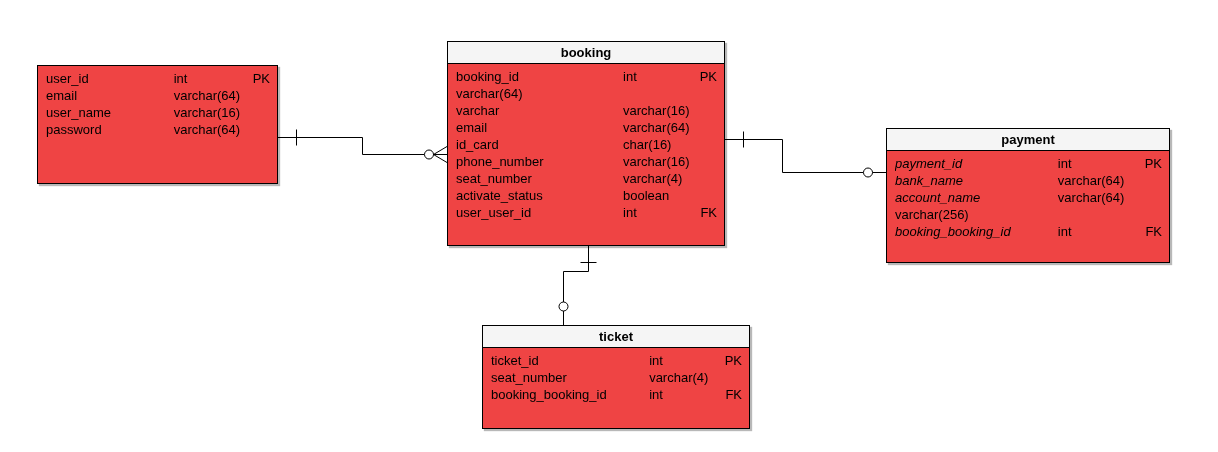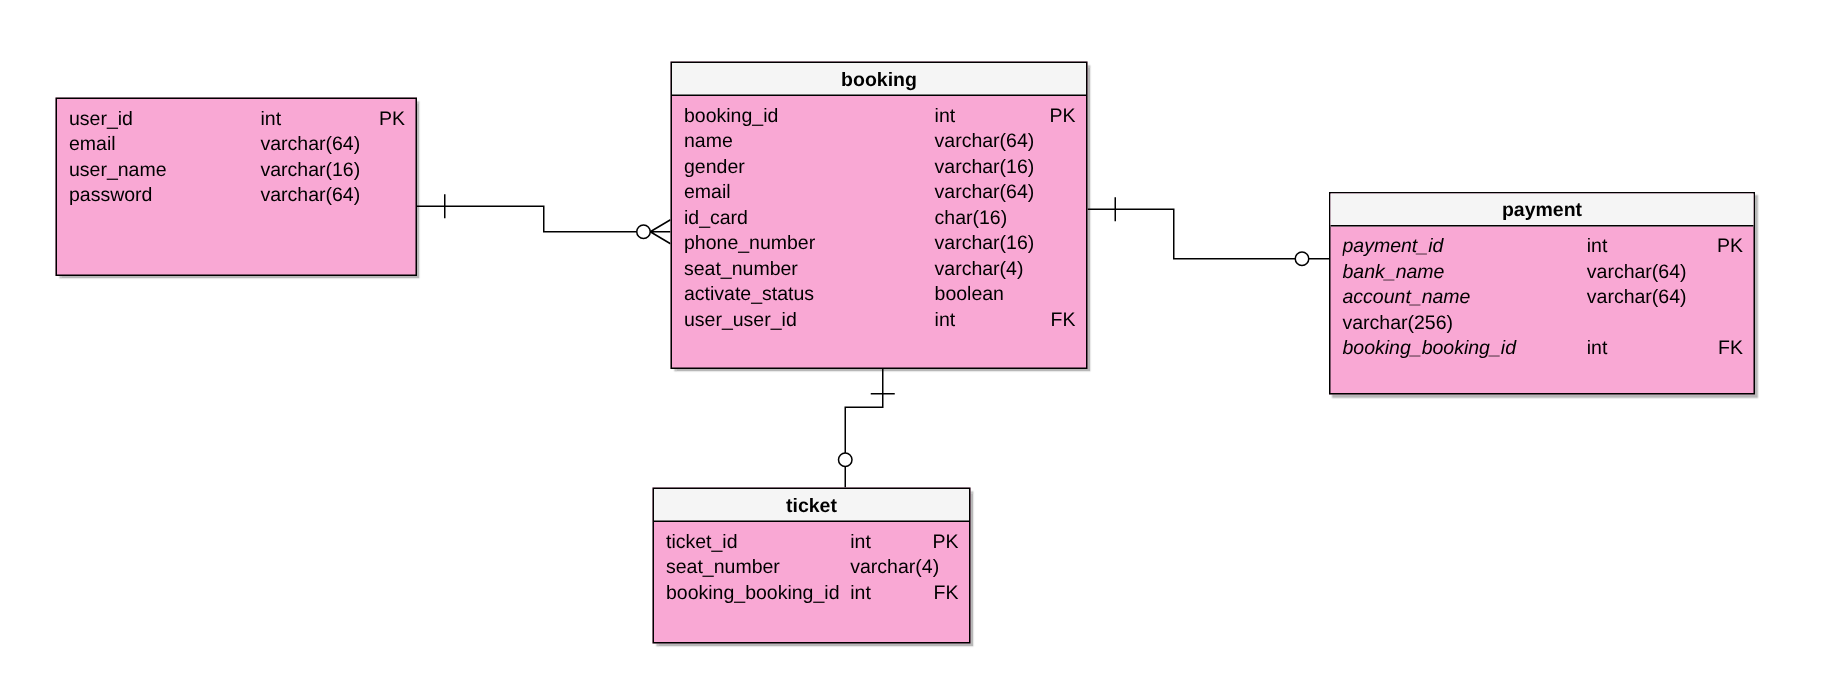--- a/index.html
+++ b/index.html
@@ -1,20 +1,20 @@
 <!DOCTYPE html>
 <html style="--header-bg: #f5f5f5;"><head>
 <meta charset="utf-8">
 <style>
   * { margin:0; padding:0; box-sizing:border-box; }
   html,body { width:1218px; height:452px; background:#ffffff;
     font-family:"Liberation Sans", sans-serif; position:relative; overflow:hidden; }
   .canvas { position:absolute; left:0; top:0; width:1218px; height:452px; }
 
-  .entity { position:absolute; background:#f9a8d4; border:1px solid #000000;
+  .entity { position:absolute; background:#ef4444; border:1px solid #000000;
     box-shadow:2px 2px 1px rgba(0,0,0,0.28); }
   .entity-title { height:22px; line-height:22px; text-align:center; font-weight:bold;
     font-size:13px; color:#000; background:var(--header-bg,#f5f5f5); border-bottom:1px solid #000; }
   .entity-body { padding-top:4px; }
   .attr-row { display:flex; height:17px; line-height:17px; font-size:13px; color:#000;
     padding:0 7px 0 8px; white-space:nowrap; }
   .c-name { flex:0 0 57%; overflow:hidden; }
   .c-type { flex:1 1 auto; }
   .c-key  { flex:0 0 auto; text-align:left; }
   .t-user    .c-name { flex-basis:57%; }
@@ -82,26 +82,25 @@
 
   <div class="entity t-booking" style="left:447px;top:41px;width:278px;height:205px;">
     <div class="entity-title">booking</div>
     <div class="entity-body">
       <div class="attr-row">
         <span class="c-name">booking_id</span>
         <span class="c-type">int</span>
         <span class="c-key">PK</span>
       </div>
       <div class="attr-row">
-        <span class="c-name">name</span>
         <span class="c-type">varchar(64)</span>
         <span class="c-key"></span>
       </div>
       <div class="attr-row">
-        <span class="c-name">gender</span>
+        <span class="c-name">varchar</span>
         <span class="c-type">varchar(16)</span>
         <span class="c-key"></span>
       </div>
       <div class="attr-row">
         <span class="c-name">email</span>
         <span class="c-type">varchar(64)</span>
         <span class="c-key"></span>
       </div>
       <div class="attr-row">
         <span class="c-name">id_card</span>
@@ -154,21 +153,21 @@
         <span class="c-key"></span>
       </div>
       <div class="attr-row">
         <span class="c-name">booking_booking_id</span>
         <span class="c-type">int</span>
         <span class="c-key">FK</span>
       </div>
     </div>
   </div>
 
-  <div class="entity t-ticket" style="left:435px;top:325px;width:212px;height:104px;">
+  <div class="entity t-ticket" style="left:482px;top:325px;width:268px;height:104px;">
     <div class="entity-title">ticket</div>
     <div class="entity-body">
       <div class="attr-row">
         <span class="c-name">ticket_id</span>
         <span class="c-type">int</span>
         <span class="c-key">PK</span>
       </div>
       <div class="attr-row">
         <span class="c-name">seat_number</span>
         <span class="c-type">varchar(4)</span>

